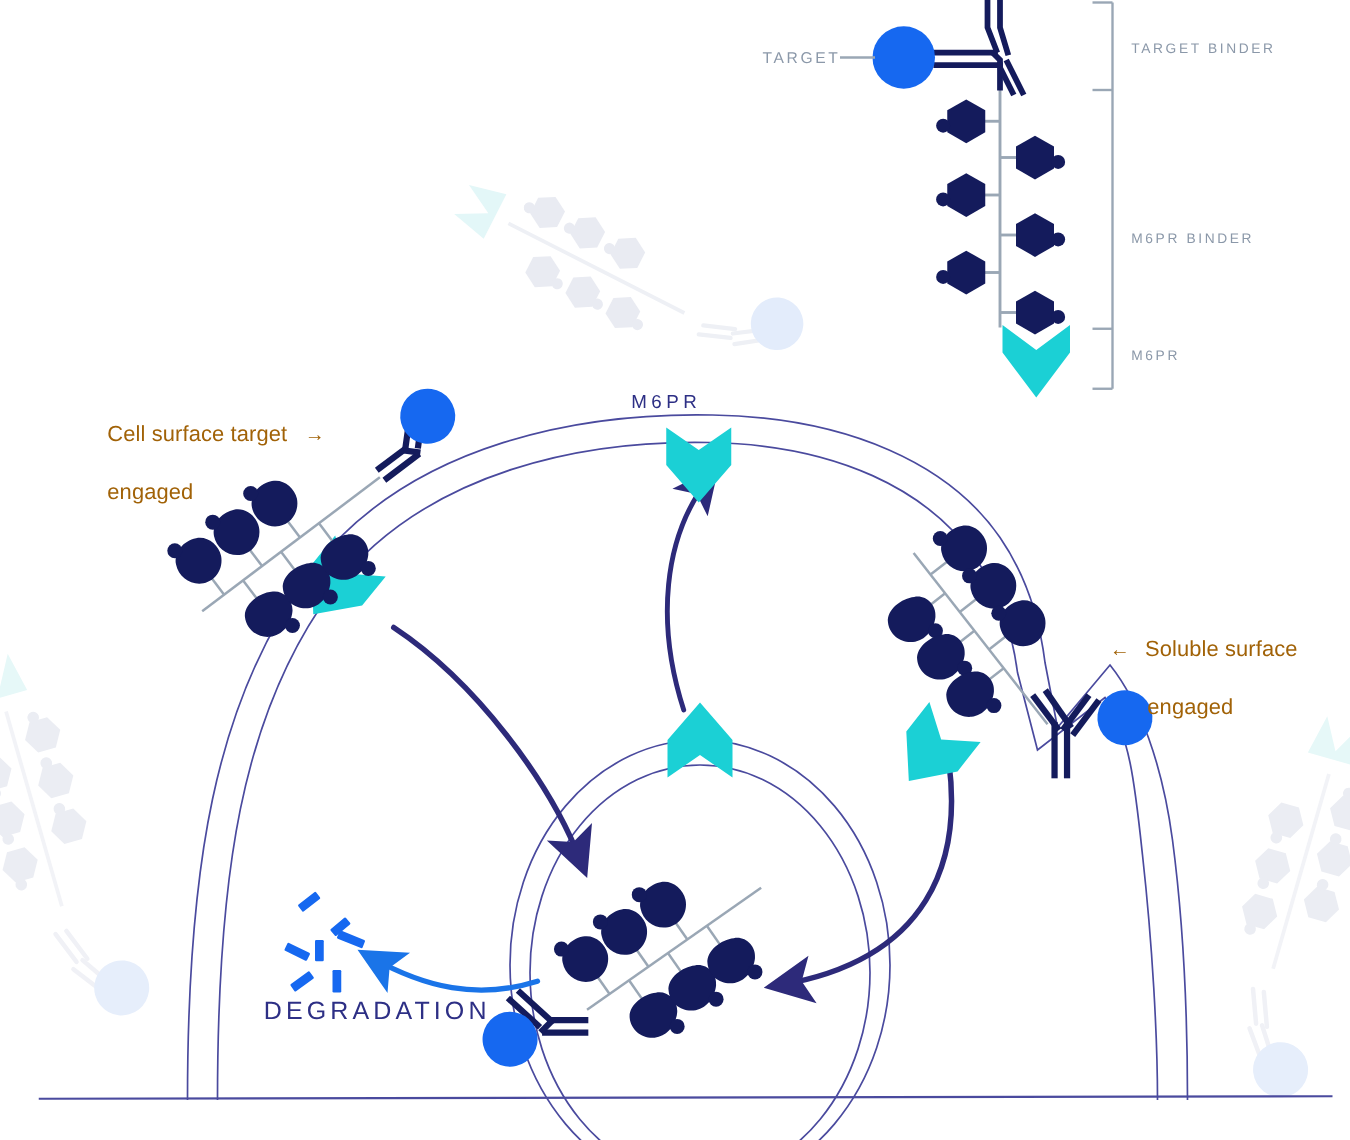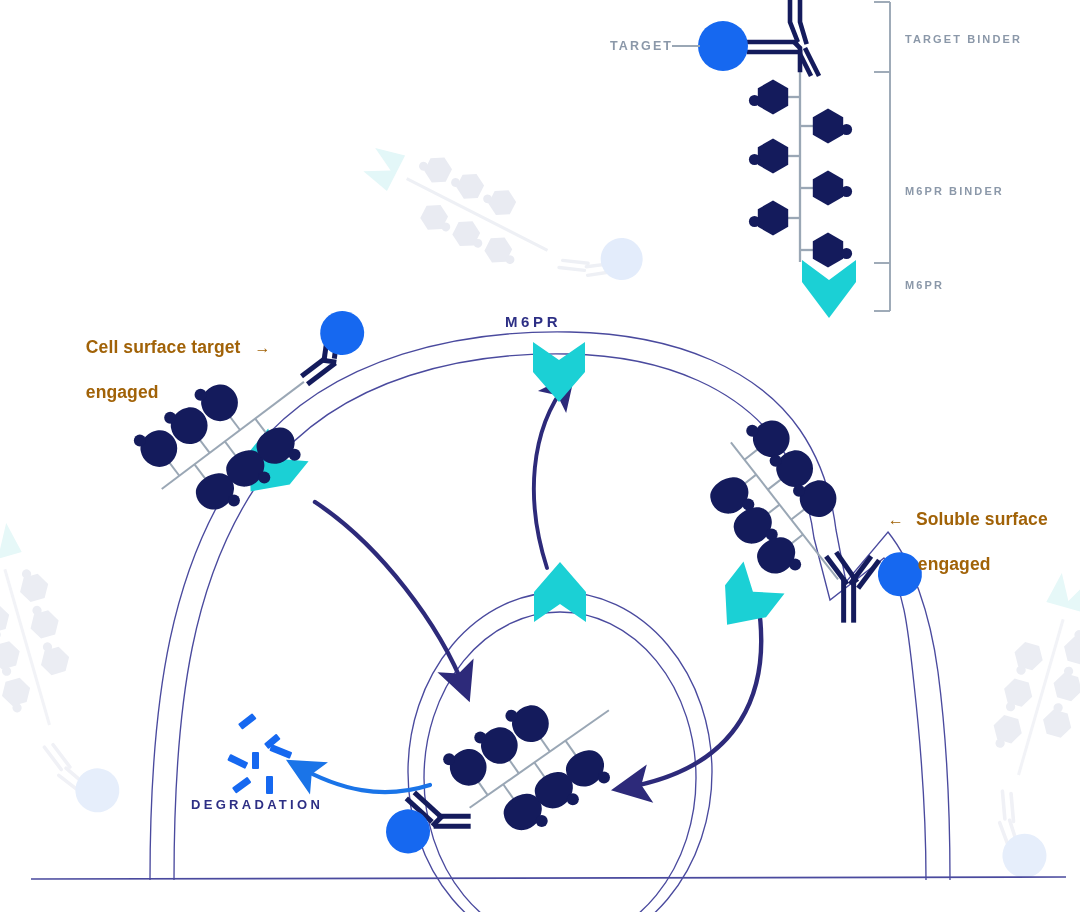--- a/index.html
+++ b/index.html
@@ -23,21 +23,20 @@
     top: 0;
     left: 0;
     width: 1080px;
     height: 912px;
     overflow: visible;
   }
   .txt {
     position: absolute;
     white-space: pre;
     line-height: 1.28;
-    font-weight: bold;
   }
   .legend-label {
     font-size: 11px;
     letter-spacing: 2.1px;
     color: #8b98a9;
     font-family: "Liberation Sans", sans-serif;
   }
   .target-label {
     font-size: 12.5px;
     letter-spacing: 2.1px;
@@ -47,23 +46,24 @@
     font-size: 17.5px;
     color: #a16207;
     letter-spacing: 0.1px;
   }
   .tracked {
     font-size: 15px;
     letter-spacing: 3.6px;
     color: #2d2f85;
   }
   .tracked-sm {
-    font-size: 13px;
+    font-size: 20px;
     letter-spacing: 3.3px;
     color: #2d2f85;
+    margin-left: 20px;
   }
 </style>
 </head>
 <body>
 
 <div id="stage">
 
   <svg class="layer" viewBox="0 0 1080 912">
     <defs>
 

